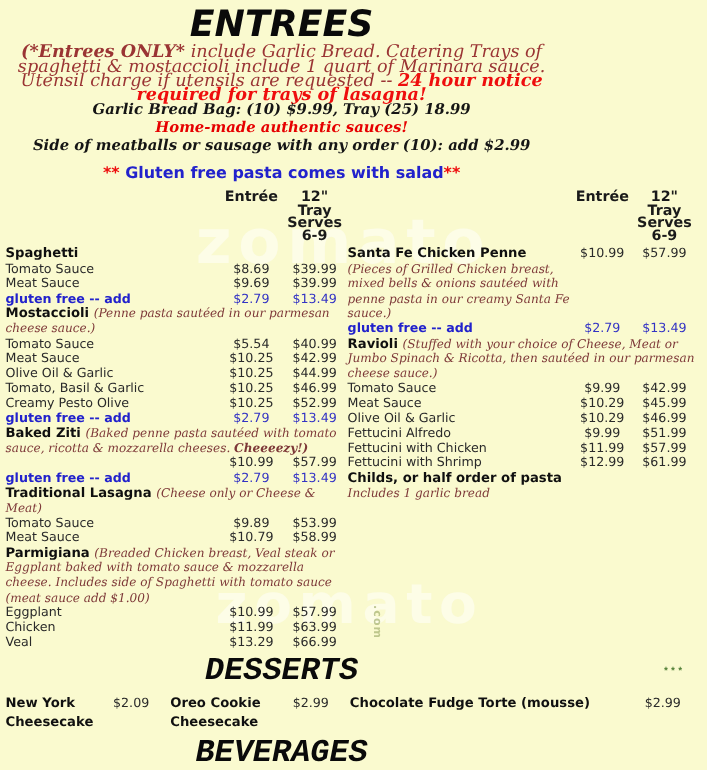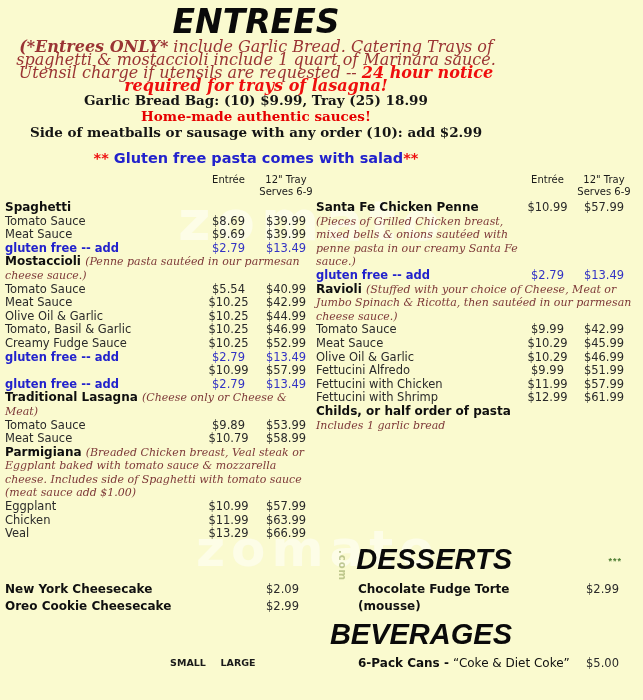--- a/index.html
+++ b/index.html
@@ -9,50 +9,50 @@
     font-family:"DejaVu Sans","Liberation Sans",sans-serif;
     color:#222;
   }
   .center-block{width:512px;text-align:center;}
   .page-title{
     font-family:"DejaVu Sans","Liberation Sans",sans-serif;
     font-weight:bold;font-style:italic;color:#0a0a0a;
     font-size:33px;line-height:37px;letter-spacing:0px;padding-top:3px;
   }
   .big-title{
-    font-family:Liberation Sans, sans-serif;
+    font-family:Liberation Mono, monospace;
     font-weight:bold;font-style:italic;color:#0a0a0a;
-    font-size:29px;line-height:33px;position:relative;text-align:right;
+    font-size:29px;line-height:33px;position:relative;
   }
   .note{
     font-family:"DejaVu Serif","Liberation Serif",serif;
     font-style:italic;color:#9a3434;font-size:16px;line-height:13px;
   }
   .note .b{font-weight:bold;}
   .note .red{color:#ee0e0e;font-weight:bold;}
   .bold-note{
     font-family:"DejaVu Serif","Liberation Serif",serif;
-    font-weight:bold;color:#151515;
+    font-style:italic;font-weight:bold;color:#151515;
     font-size:13.5px;line-height:16px;
   }
   .bold-note.red{color:#e60000;}
   .gluten-banner{margin-top:9px;font-size:14.5px;font-weight:bold;line-height:18px;}
   .gluten-banner .stars{color:#ee0e0e;}
   .gluten-banner .txt{color:#2222cc;}
 
   .menu-wrap{display:flex;padding:0 3px 0 5px;margin-top:7px;}
   .colL{width:311px;}
   .colR{width:324px;}
   .row{display:flex;align-items:flex-start;line-height:13.6px;font-size:11.5px;color:#2a2a2a;}
   .row .lbl{flex:1;padding-right:2px;}
   .colL .p1{width:55px;text-align:center;flex:none;}
   .colL .p2{width:60px;text-align:center;flex:none;}
   .colR .p1{width:55px;text-align:center;flex:none;}
   .colR .p2{width:58px;text-align:center;flex:none;margin-right:7px;}
-  .colhead{font-weight:normal;font-size:10px;line-height:11.5px;color:#1a1a1a;padding-bottom:4px;}
+  .colhead{font-weight:bold;font-size:13px;line-height:11.5px;color:#1a1a1a;padding-bottom:4px;}
   .colhead .line{display:block;}
   .sec-title{font-size:12px;font-weight:bold;line-height:13.6px;color:#0f0f0f;}
   .sec-title .desc, .desc{
     font-family:"DejaVu Serif","Liberation Serif",serif;
     font-style:italic;font-weight:normal;color:#7d3838;font-size:11px;
   }
   .desc .db{font-weight:bold;}
   .sub-note{
     font-family:"DejaVu Serif","Liberation Serif",serif;
     font-style:italic;color:#7d3838;font-size:11px;line-height:13.6px;
@@ -61,22 +61,22 @@
   .blue .p1,.blue .p2{color:#3333c4;}
   .title-row .lbl{font-size:12px;}
   .title-row .name{font-weight:bold;color:#0f0f0f;}
 
   .section{margin-top:0px;}
   .dessert-stars{
     position:absolute;right:-110px;top:2px;
     color:#4a7a30;font-size:9px;letter-spacing:1px;font-style:normal;font-weight:bold;
   }
   .two-col{display:flex;padding:0 3px 0 5px;}
-  .half-l{width:313px;display:flex;flex-direction:column;}
-  .half-r{flex:1;display:flex;flex-direction:column;margin-left:40px;}
+  .half-l{width:313px;display:flex;flex-direction:row;}
+  .half-r{flex:1;display:flex;flex-direction:column;}
   .drow{display:flex;align-items:flex-start;line-height:17px;}
   .drow .dlbl{flex:1;font-weight:bold;font-size:12px;color:#101010;}
   .drow .dlbl .reg{font-weight:normal;}
   .drow .dprice{width:55px;text-align:center;font-size:11.5px;color:#2a2a2a;flex:none;margin-right:8px;}
   .half-r .drow .dprice{margin-right:10px;}
   .bev-head{display:flex;line-height:12px;padding-right:55px;margin-top:2px;}
   .bev-head .sp{flex:1;}
   .bev-head .c{width:50px;text-align:center;font-weight:bold;font-size:9.5px;color:#1a1a1a;flex:none;}
   .wm{
     position:absolute;pointer-events:none;
@@ -158,32 +158,33 @@
             <span class="lbl">Olive Oil &amp; Garlic</span>
             <span class="p1">$10.25</span>
             <span class="p2">$44.99</span>
           </div>
         <div class="row">
             <span class="lbl">Tomato, Basil &amp; Garlic</span>
             <span class="p1">$10.25</span>
             <span class="p2">$46.99</span>
           </div>
         <div class="row">
-            <span class="lbl">Creamy Fudge Sauce</span>
+            <span class="lbl">Creamy Pesto Olive</span>
             <span class="p1">$10.25</span>
             <span class="p2">$52.99</span>
           </div>
         <div class="row blue">
             <span class="lbl">gluten free -- add</span>
             <span class="p1">$2.79</span>
             <span class="p2">$13.49</span>
           </div>
       </div>
 
       <div class="section">
+        <div class="sec-title"><span>Baked Ziti</span> <span class="desc"><span>(Baked penne pasta sautéed with tomato sauce, ricotta &amp; mozzarella cheeses. </span><span class="db">Cheeeezy!)</span></span></div>
         <div class="row">
             <span class="lbl"></span>
             <span class="p1">$10.99</span>
             <span class="p2">$57.99</span>
           </div>
         <div class="row blue">
             <span class="lbl">gluten free -- add</span>
             <span class="p1">$2.79</span>
             <span class="p2">$13.49</span>
           </div>

